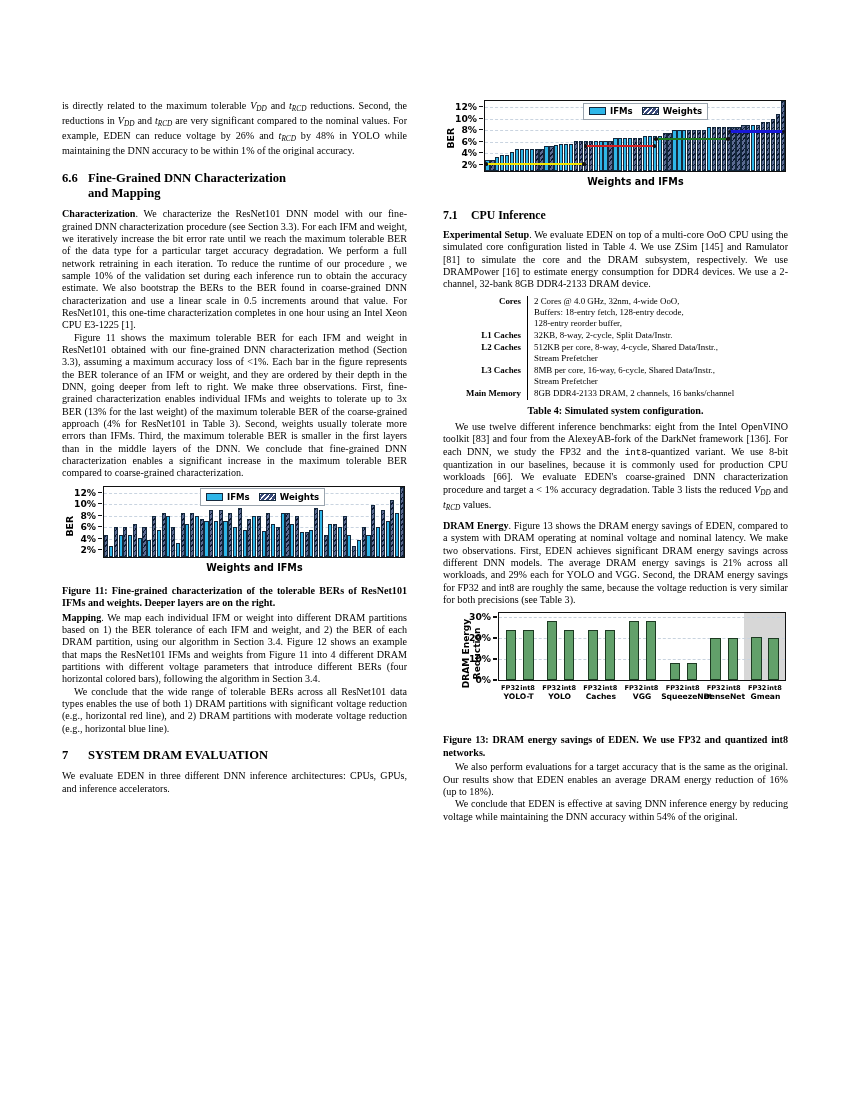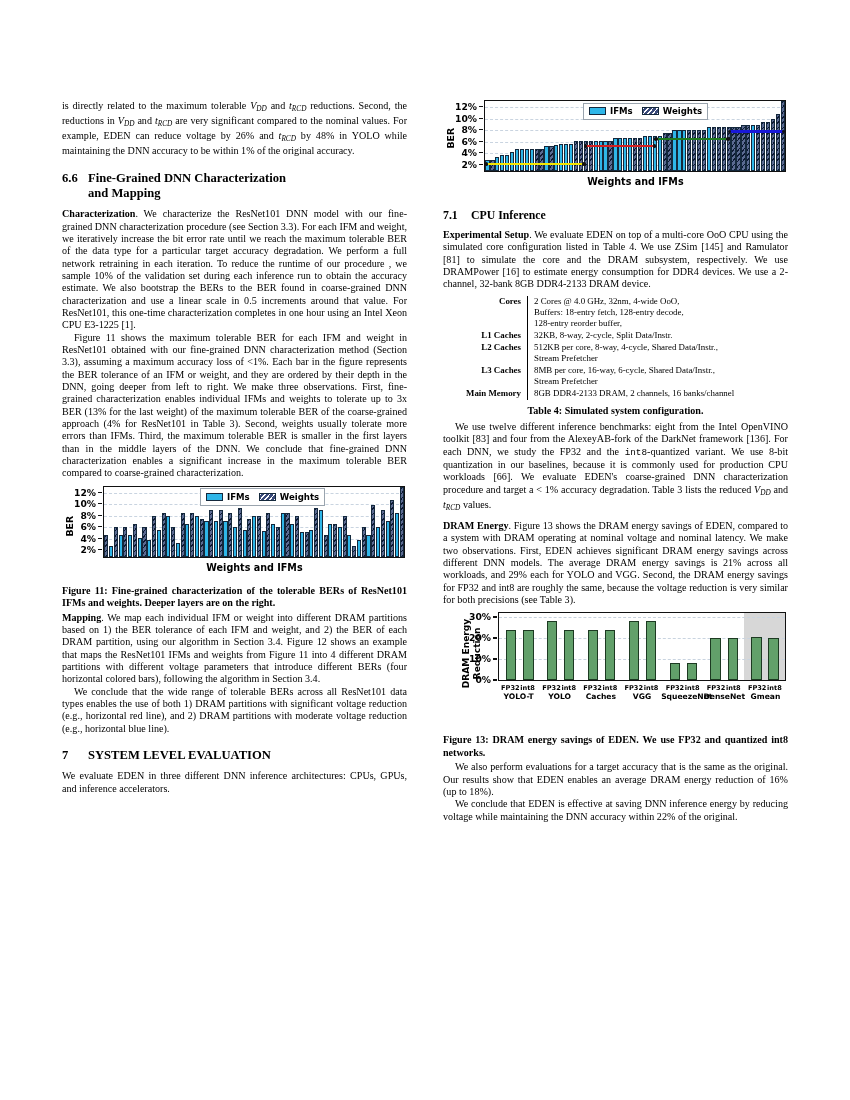--- a/index.html
+++ b/index.html
@@ -364,21 +364,21 @@
         <div class="xlab" style="top:76px; left:20px;">Weights and IFMs</div>
       </div>
 
       <div class="caption">Figure 11: Fine-grained characterization of the tolerable BERs of ResNet101 IFMs and weights. Deeper layers are on the right.</div>
     </div>
 
     <p><span class="runin">Mapping</span>. We map each individual IFM or weight into different DRAM partitions based on 1) the BER tolerance of each IFM and weight, and 2) the BER of each DRAM partition, using our algorithm in Section 3.4. Figure 12 shows an example that maps the ResNet101 IFMs and weights from Figure 11 into 4 different DRAM partitions with different voltage parameters that introduce different BERs (four horizontal colored bars), following the algorithm in Section 3.4.</p>
 
     <p class="ind">We conclude that the wide range of tolerable BERs across all ResNet101 data types enables the use of both 1) DRAM partitions with significant voltage reduction (e.g., horizontal red line), and 2) DRAM partitions with moderate voltage reduction (e.g., horizontal blue line).</p>
 
-    <div class="sec-h"><span class="num">7</span><span>SYSTEM LEVEL EVALUATION</span></div>
+    <div class="sec-h"><span class="num">7</span><span>SYSTEM DRAM EVALUATION</span></div>
 
     <p>We evaluate EDEN in three different DNN inference architectures: CPUs, GPUs, and inference accelerators.</p>
   </div>
 
   <div class="col col-right">
 
     <div class="fig" style="margin-top:0;">
       <div class="figbox" style="height:96px;">
         <div class="ylab" style="left:-22px; top:32px; width:60px;">BER</div>
 
@@ -591,16 +591,16 @@
             <div class="xtick-lab" style="left: calc(90% - 9.3px); top: 70px; width: 26px;">FP32</div>
             <div class="xtick-lab" style="left: calc(96% - 12.72px); top: 70px; width: 26px;">int8</div>
             <div class="xgrp-lab" style="left: calc(92.8571% - 19.9286px); top: 79px; width: 44px;">Gmean</div>
           </div>
       </div>
 
       <div class="caption" style="margin-top:22px;">Figure 13: DRAM energy savings of EDEN. We use FP32 and quantized int8 networks.</div>
     </div>
 
     <p class="ind">We also perform evaluations for a target accuracy that is the same as the original. Our results show that EDEN enables an average DRAM energy reduction of 16% (up to 18%).</p>
-    <p class="ind">We conclude that EDEN is effective at saving DNN inference energy by reducing voltage while maintaining the DNN accuracy within 22% of the original.</p>
+    <p class="ind">We conclude that EDEN is effective at saving DNN inference energy by reducing voltage while maintaining the DNN accuracy within 54% of the original.</p>
   </div>
 
 </div>
 
 </body></html>

